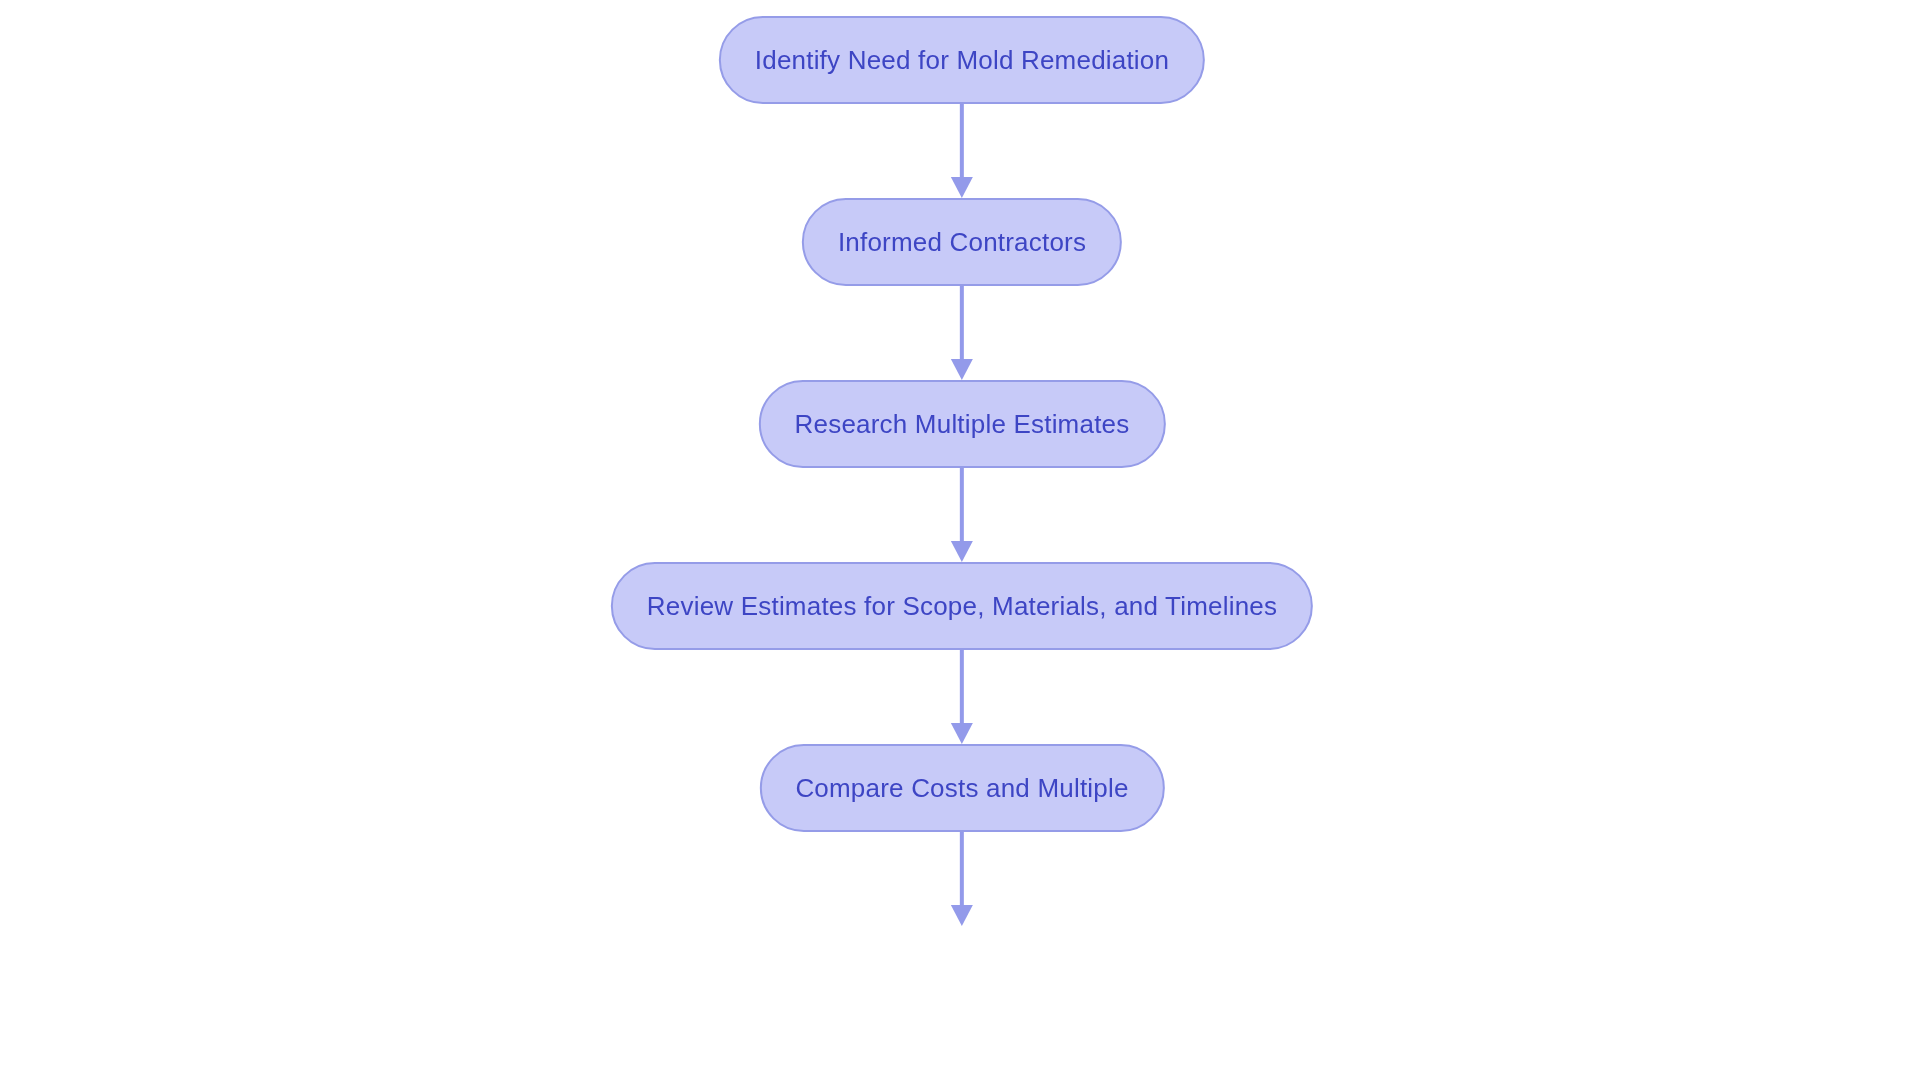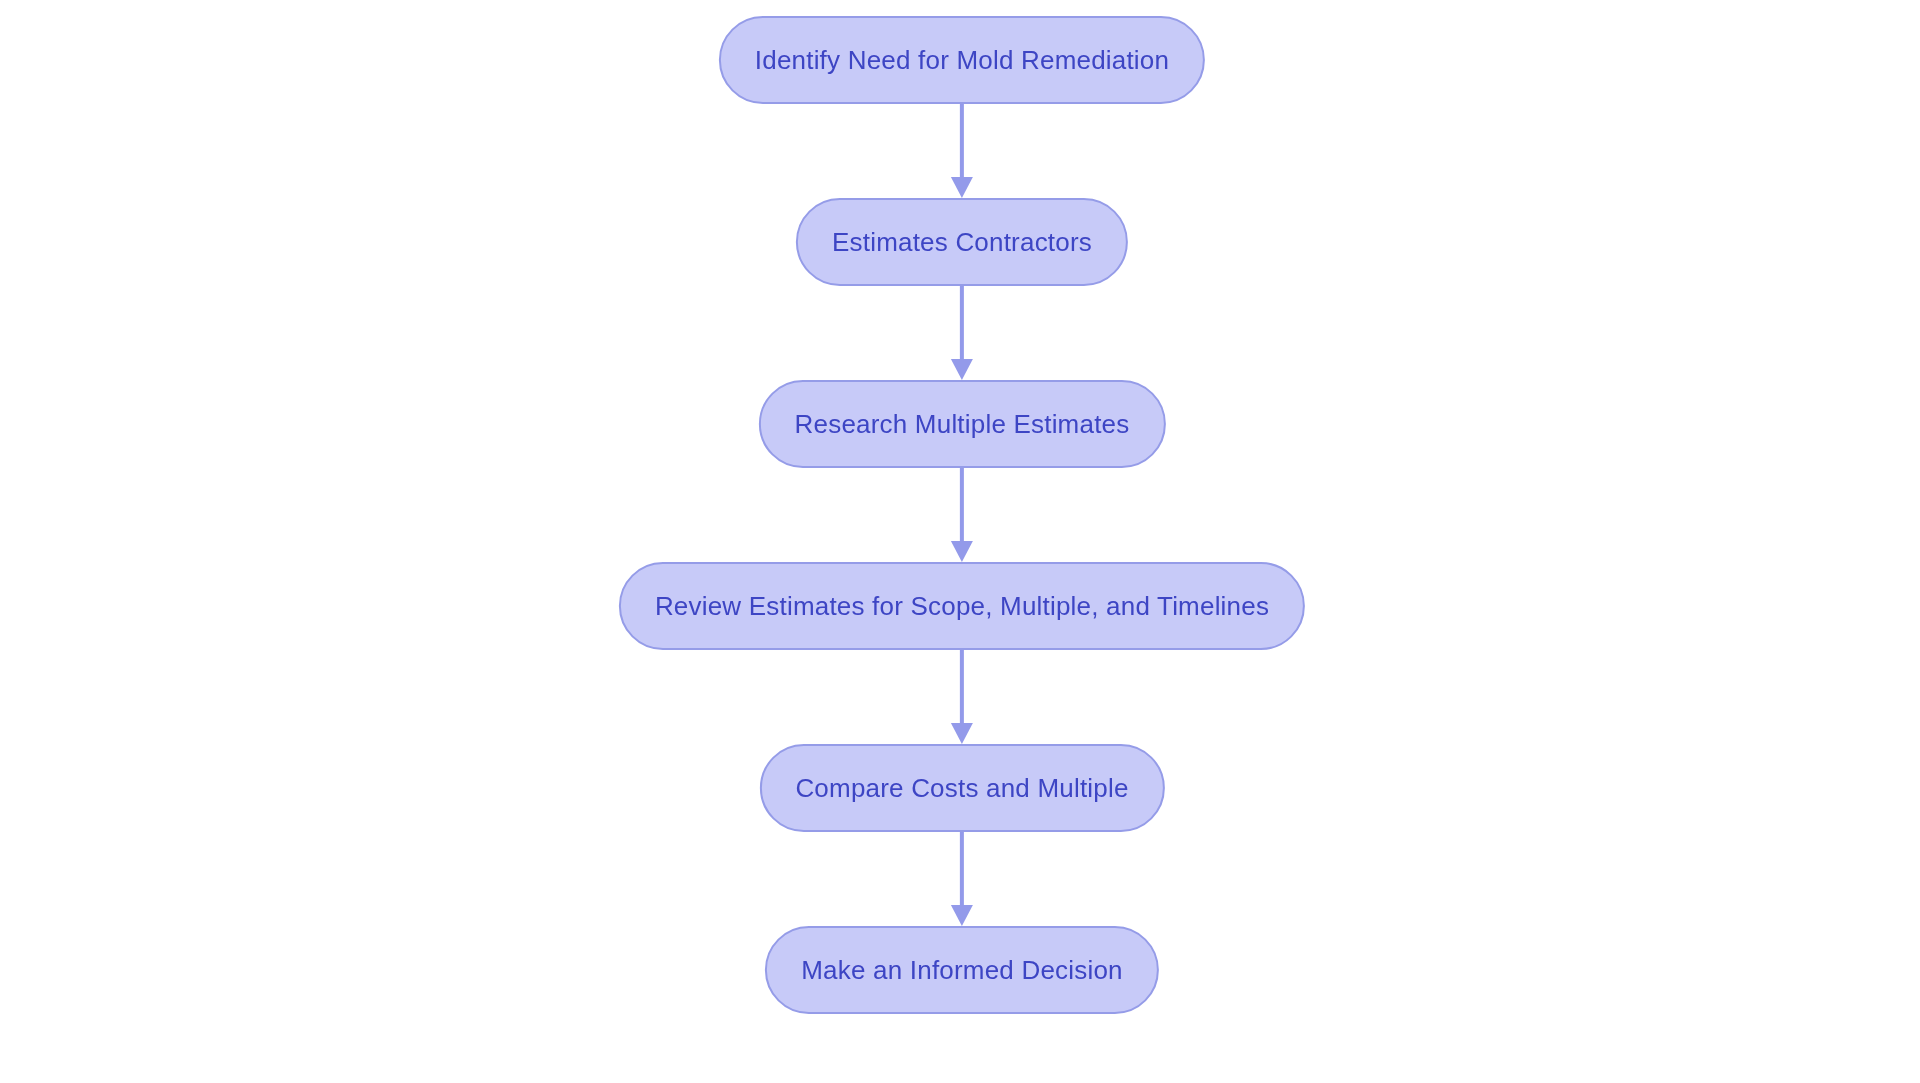--- a/index.html
+++ b/index.html
@@ -69,52 +69,49 @@
   <div class="flow-node">
     <span>Identify Need for Mold Remediation</span>
   </div>
 
   <div class="flow-arrow">
     <div class="shaft"></div>
     <div class="head"></div>
   </div>
 
   <div class="flow-node">
-    <span>Estimates Contractors</span>
+    <span>Informed Contractors</span>
   </div>
 
   <div class="flow-arrow">
     <div class="shaft"></div>
     <div class="head"></div>
   </div>
 
   <div class="flow-node">
     <span>Research Multiple Estimates</span>
   </div>
 
   <div class="flow-arrow">
     <div class="shaft"></div>
     <div class="head"></div>
   </div>
 
   <div class="flow-node">
-    <span>Review Estimates for Scope, Multiple, and Timelines</span>
+    <span>Review Estimates for Scope, Materials, and Timelines</span>
   </div>
 
   <div class="flow-arrow">
     <div class="shaft"></div>
     <div class="head"></div>
   </div>
 
   <div class="flow-node">
     <span>Compare Costs and Multiple</span>
   </div>
 
   <div class="flow-arrow">
     <div class="shaft"></div>
     <div class="head"></div>
   </div>
 
-  <div class="flow-node">
-    <span>Make an Informed Decision</span>
-  </div>
 
 </div>
 
 </body></html>

